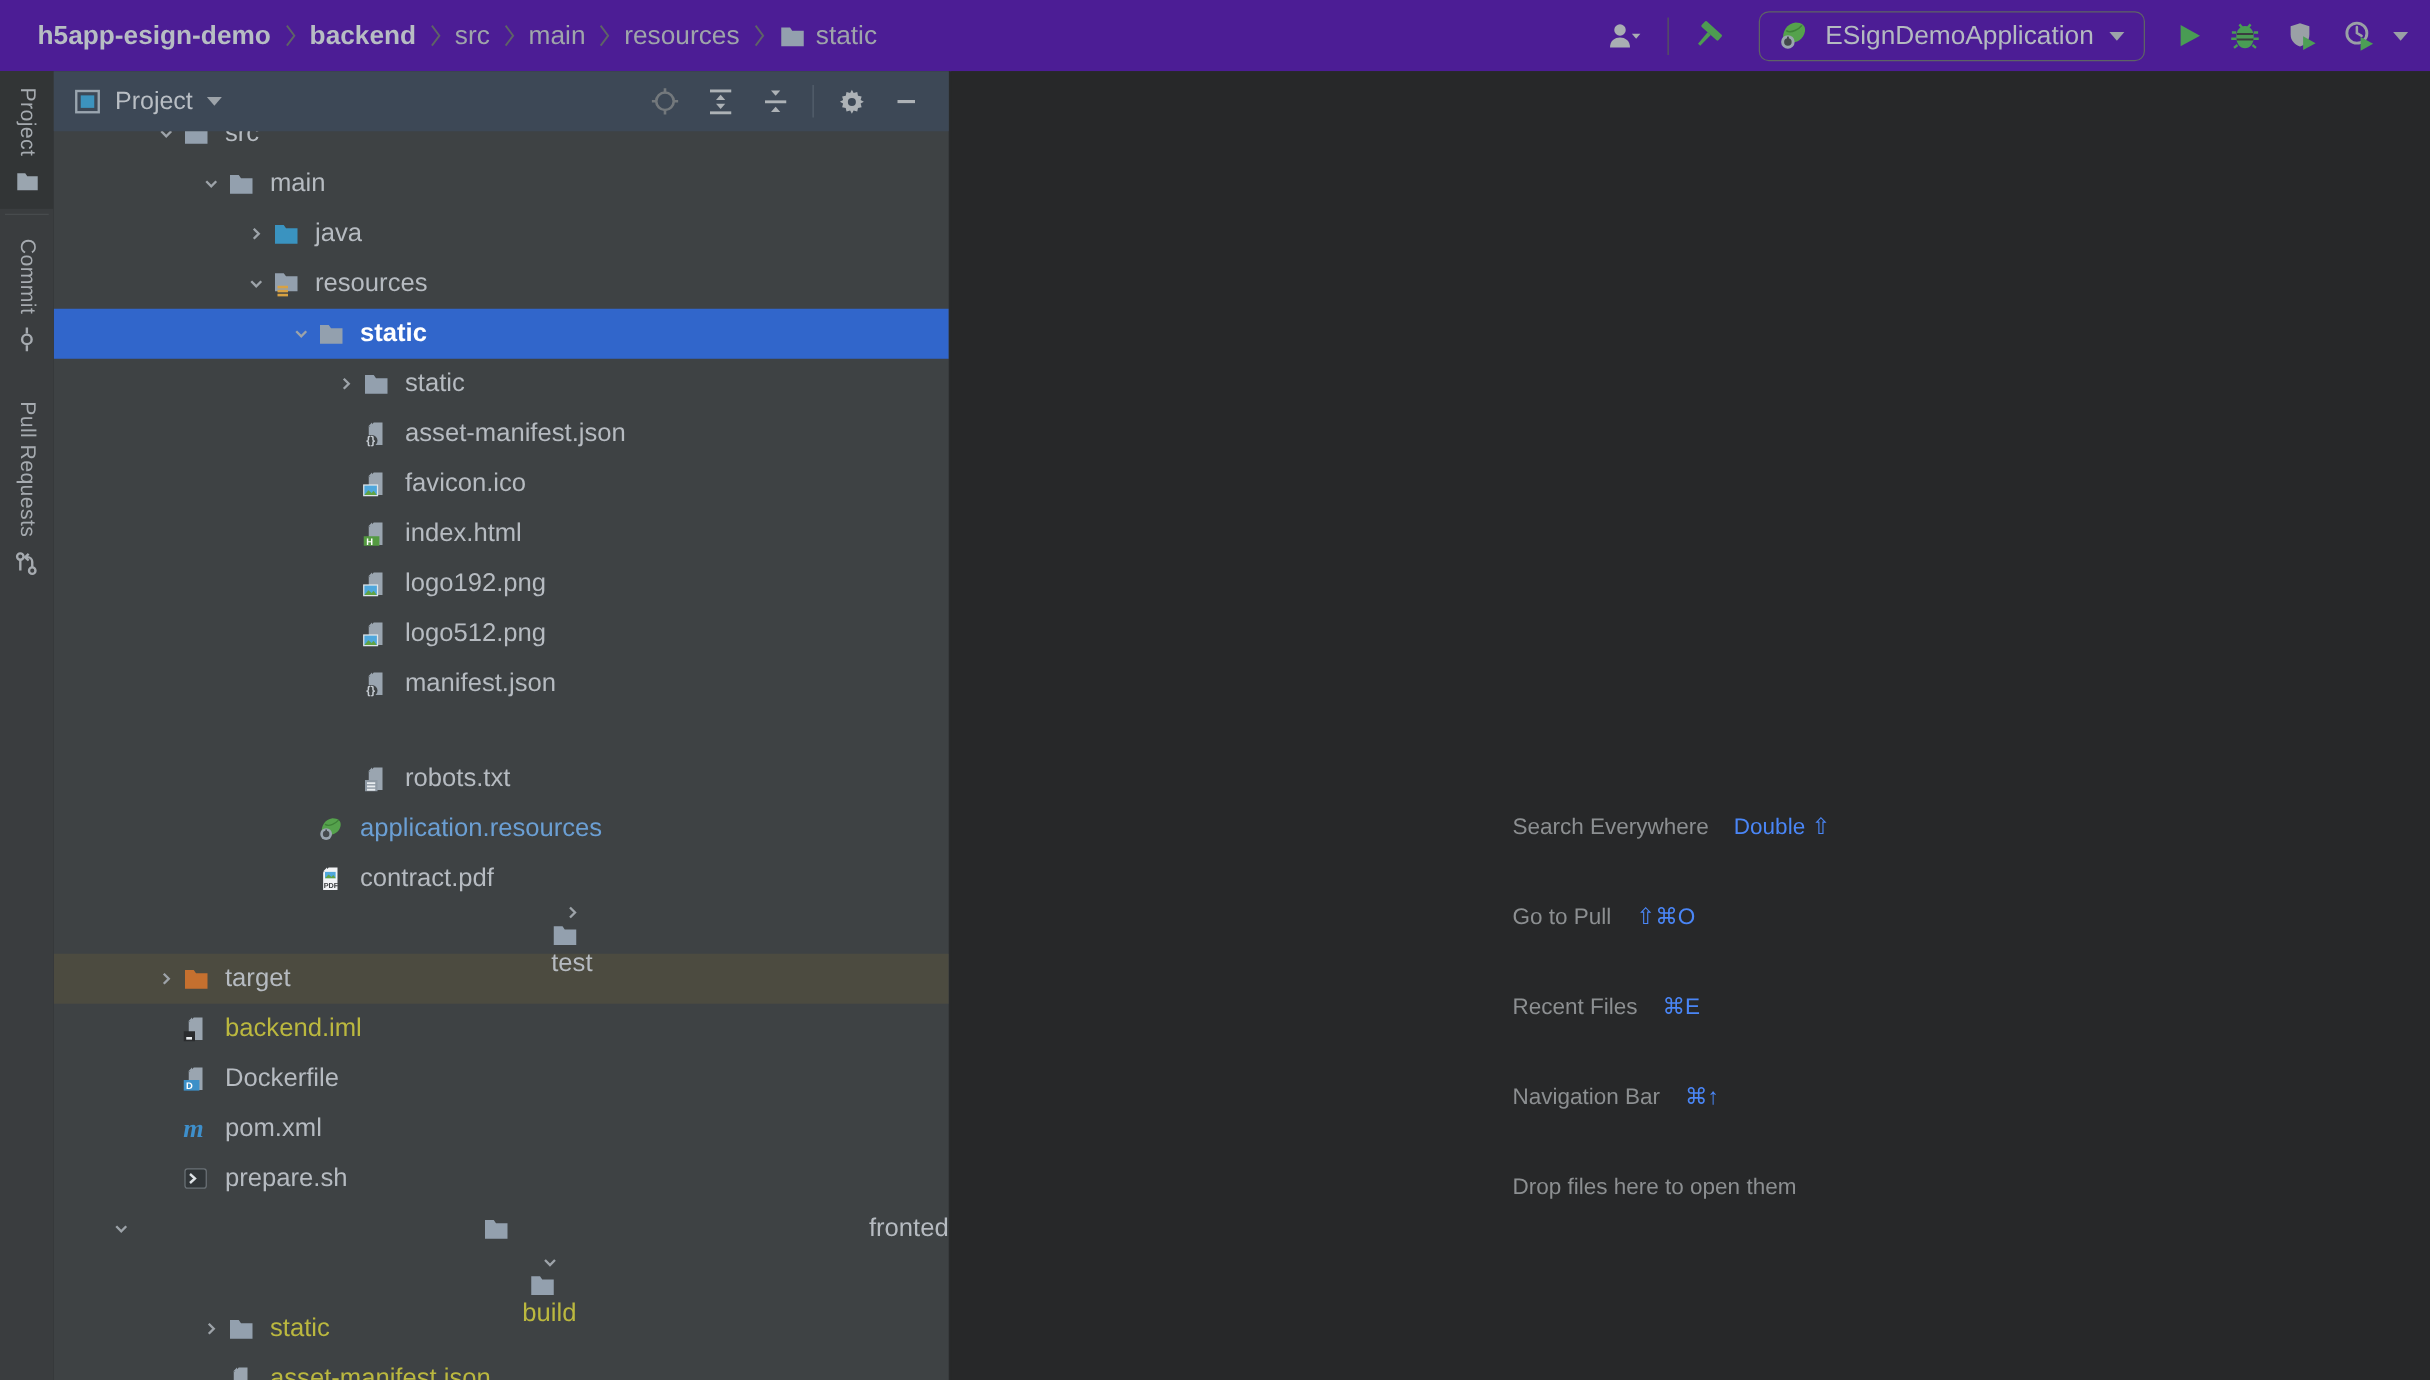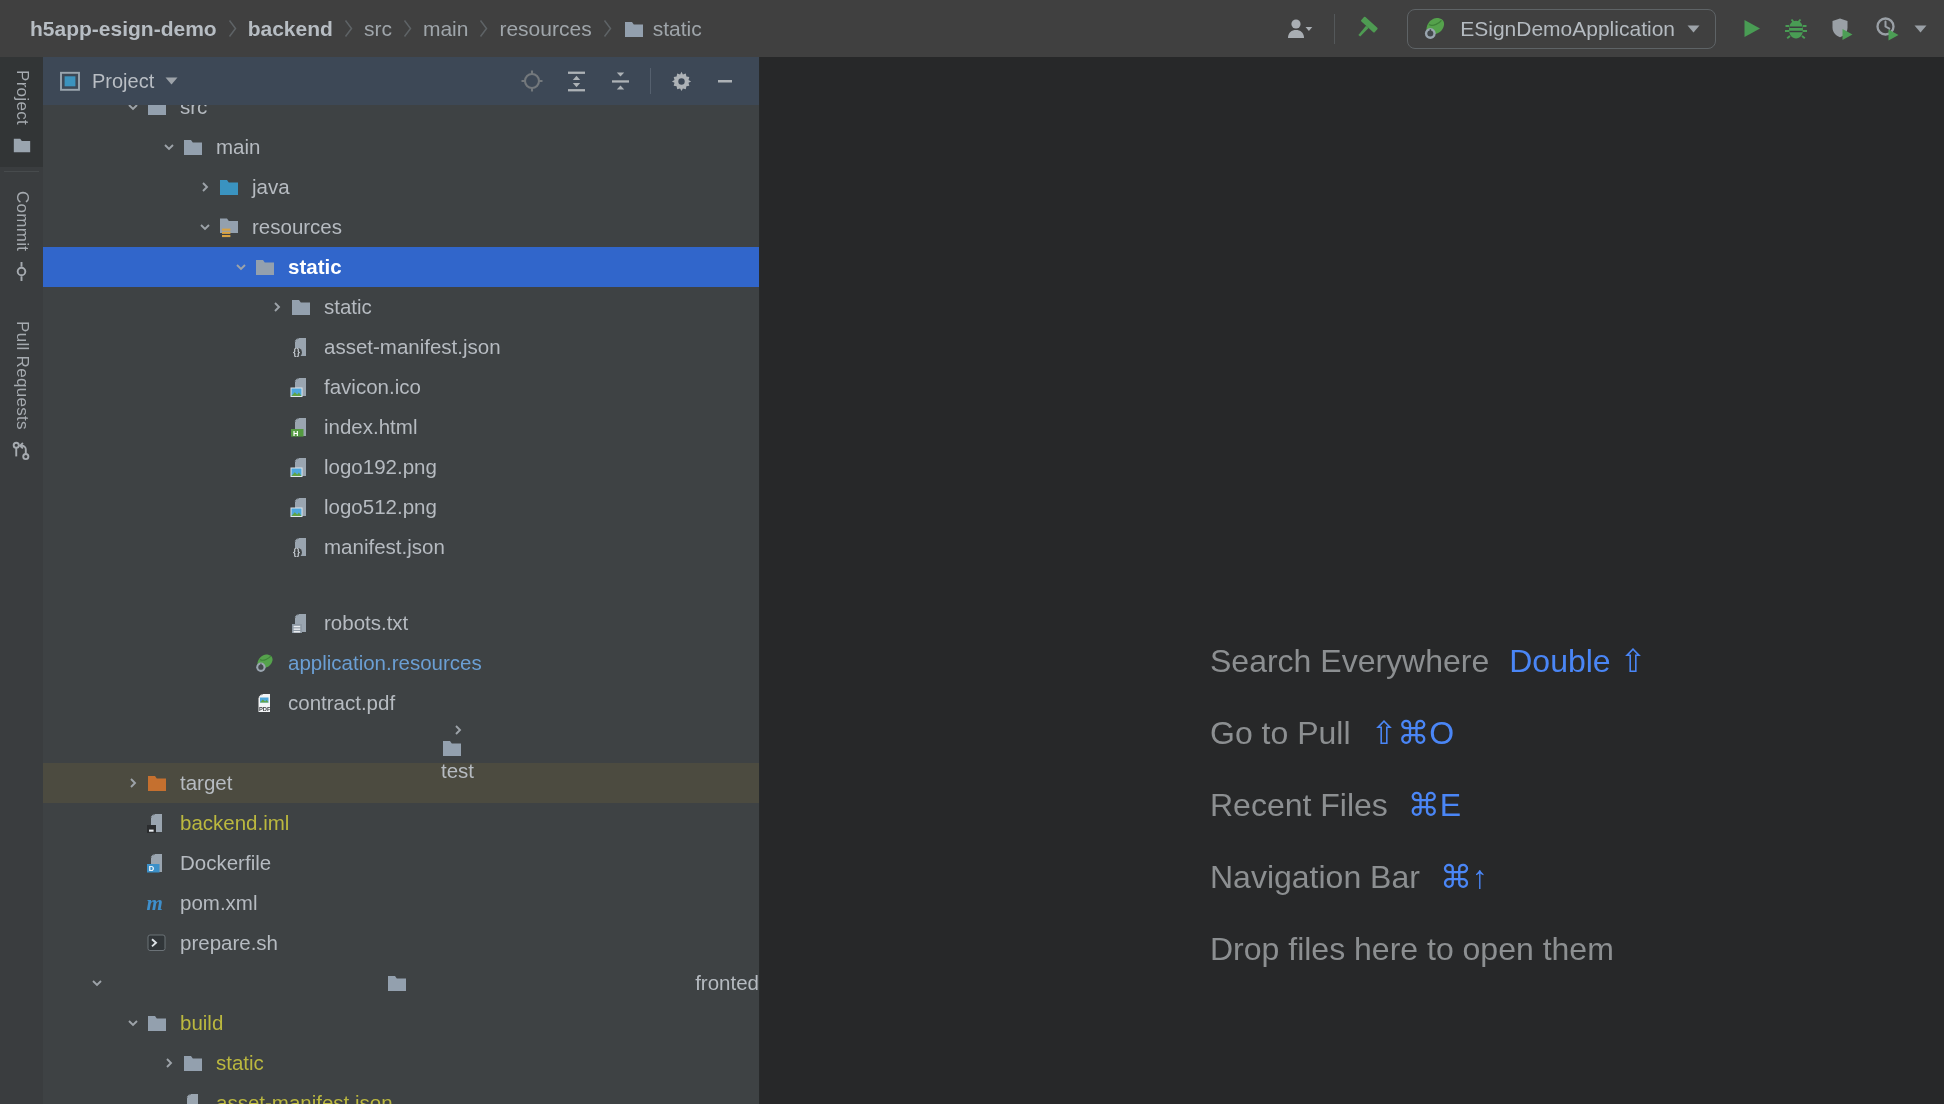--- a/index.html
+++ b/index.html
@@ -1,21 +1,21 @@
 <!DOCTYPE html>
 <html><head>
 <meta charset="utf-8">
 <style>
   * { margin:0; padding:0; box-sizing:border-box; }
   html,body { width:1944px; height:1104px; overflow:hidden; }
   body { font-family:"Liberation Sans","DejaVu Sans",sans-serif; background:#272829; position:relative; }
   .screen { position:absolute; inset:0; }
 
   
-  .topbar { position:absolute; left:0; top:0; width:1944px; height:57px; background:#404040;
+  .topbar { position:absolute; left:0; top:0; width:1944px; height:57px; background:#4c1d95;
             display:flex; align-items:center; }
   .breadcrumb { display:flex; align-items:center; gap:11px; margin-left:30px; font-size:21px; color:#9FA5AA; white-space:nowrap; }
   .crumb { display:flex; align-items:center; gap:8px; cursor:default; }
   .crumb.bold { font-weight:700; color:#B7BDC3; }
   .sep-ic { display:flex; align-items:center; }
   .topbar-right { margin-left:auto; display:flex; align-items:center; padding-right:14px; }
   .tb-ic { display:flex; align-items:center; justify-content:center; height:40px; padding:0 10px; }
   .vsep { width:1px; height:30px; background:#54585A; margin:0 10px; }
   .runbox { display:flex; align-items:center; gap:11px; border:1.5px solid #5E6366; border-radius:8px;
             height:40px; padding:0 14px; margin:0 14px; color:#B4BAC0; font-size:21px; }
@@ -44,21 +44,21 @@
   .row.selected { background:#3166CB; color:#FFFFFF; font-weight:700; }
   .row.excluded { background:#4C4B40; }
   .chev { width:26px; flex:none; display:flex; align-items:center; justify-content:center; }
   .ficon { width:27px; flex:none; display:flex; align-items:center; justify-content:flex-start; margin-right:7px; }
   .flabel.c-yellow { color:#BBB83F; }
   .flabel.c-blue { color:#6B9FD4; }
 
   
   .editor { position:absolute; left:761px; top:57px; right:0; bottom:0; background:#272829; }
   .shortcuts { position:absolute; left:449px; top:568px; }
-  .sc-row { height:72px; display:flex; align-items:center; gap:20px; font-size:32px; }
+  .sc-row { height:72px; display:flex; align-items:center; gap:20px; font-size:18px; }
   .sc-label { color:#8C8F91; }
   .sc-keys { color:#4A86F6; }
   svg { display:block; }
 </style>
 </head>
 <body>
 
 <div class="screen">
 
   <div class="topbar">
@@ -572,21 +572,21 @@
                 <path d="M3 5l4 4 4-4" stroke="#9DA3A9" stroke-width="1.9" fill="none"></path>
               </svg>
             </span>
             <span class="ficon">
               <svg width="22" height="22" viewBox="0 0 22 22">
                 <path d="M2 4h7l1.8 2.5H20V19H2Z" fill="#93A0AE"></path>
               </svg>
             </span>
             <span class="flabel">fronted</span>
           </div>
-          <div class="row" style="padding-left: 77px;">
+          <div class="row" style="padding-left: 77px; flex-direction: column;">
             <span class="chev">
               <svg width="14" height="14" viewBox="0 0 14 14">
                 <path d="M3 5l4 4 4-4" stroke="#9DA3A9" stroke-width="1.9" fill="none"></path>
               </svg>
             </span>
             <span class="ficon">
               <svg width="22" height="22" viewBox="0 0 22 22">
                 <path d="M2 4h7l1.8 2.5H20V19H2Z" fill="#93A0AE"></path>
               </svg>
             </span>

